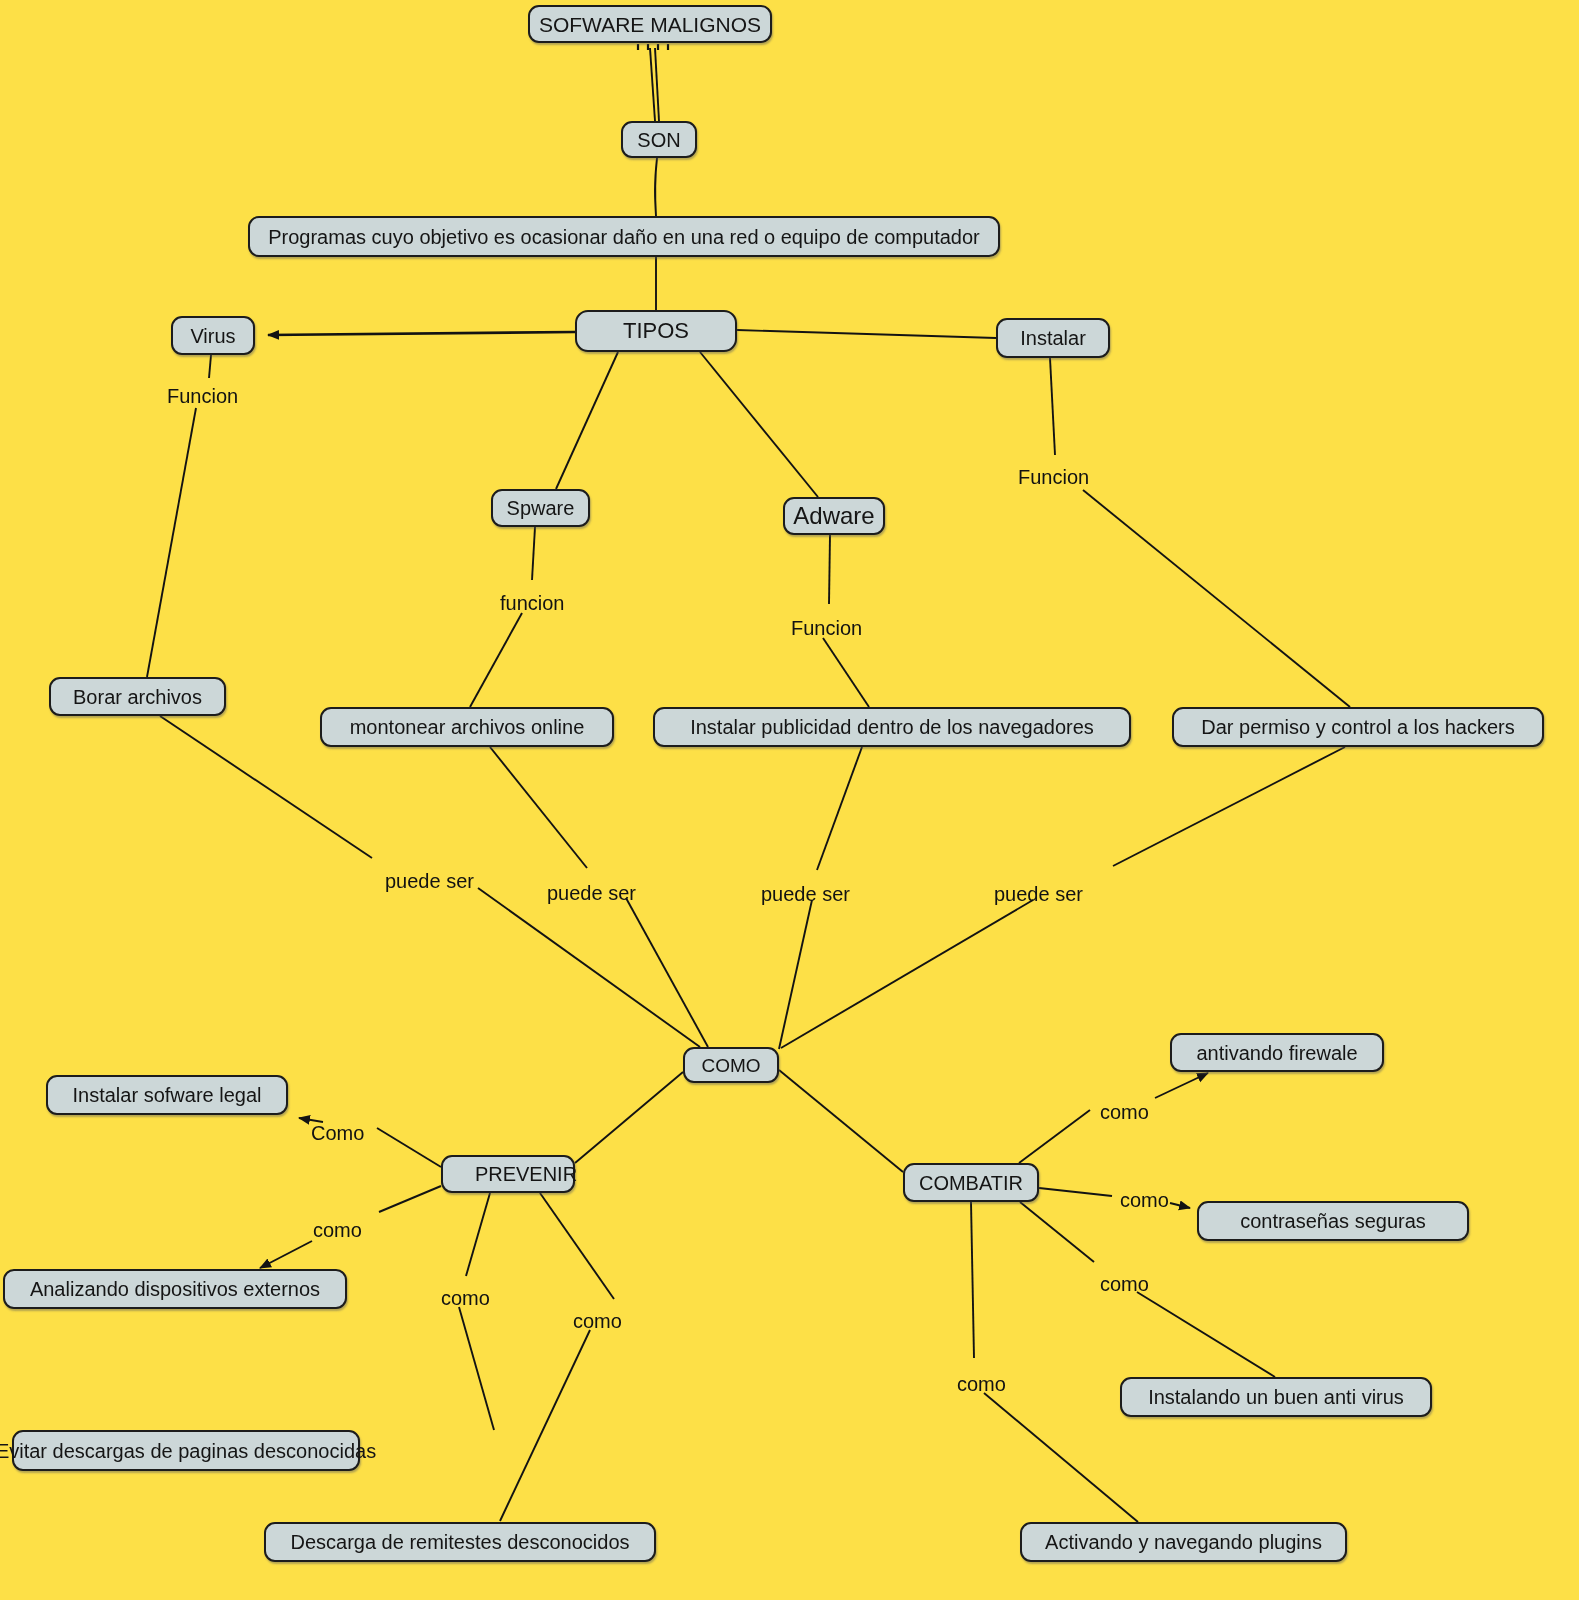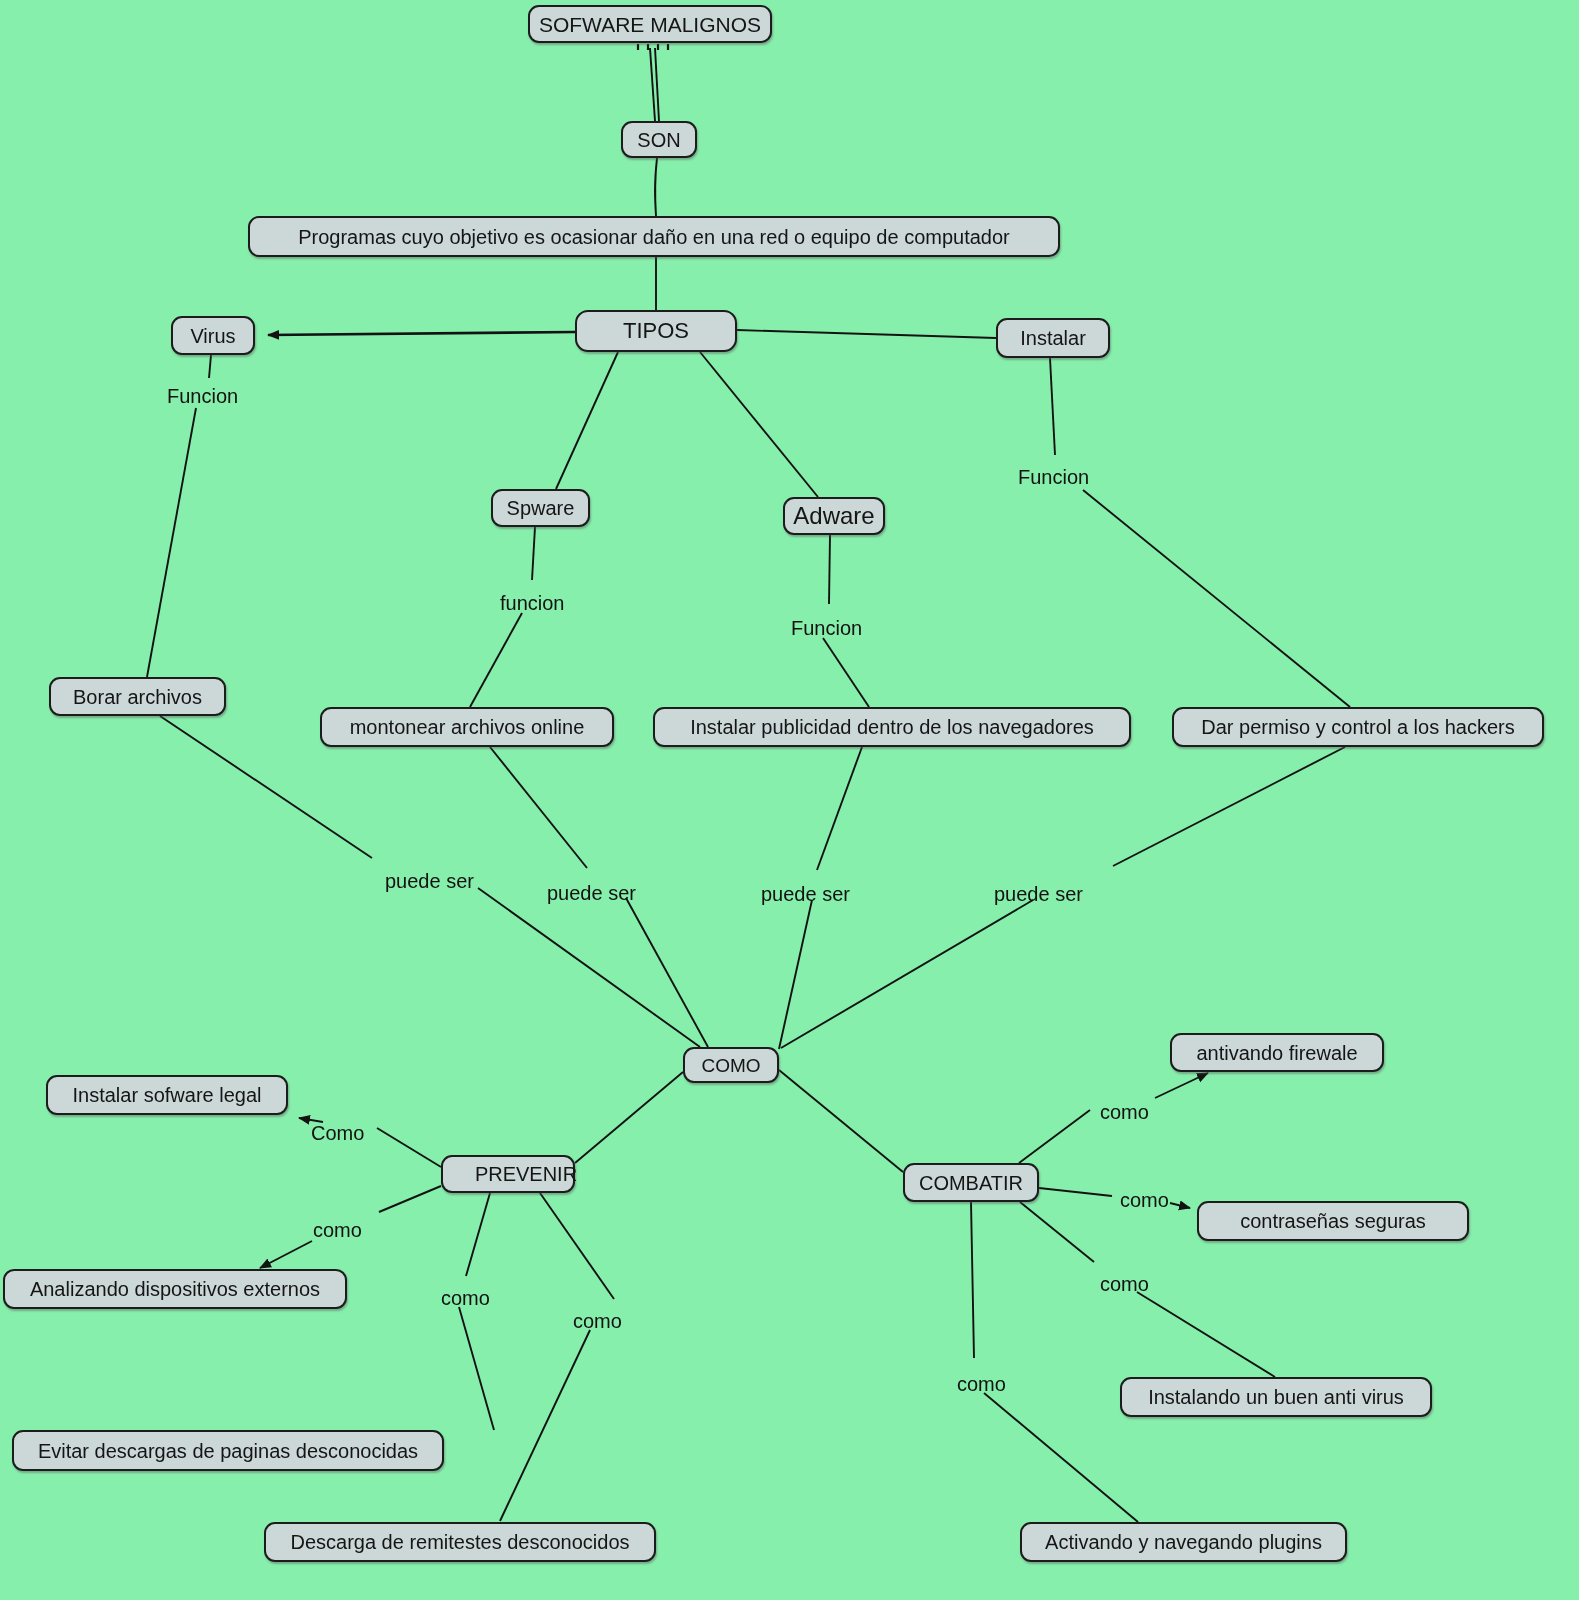--- a/index.html
+++ b/index.html
@@ -4,21 +4,21 @@
 <style>
   html,body{margin:0;padding:0;}
   body{
     background:#eeeceb;
     font-family:"Liberation Sans","DejaVu Sans",sans-serif;
   }
   #map{
     position:relative;
     width:1579px;
     height:1600px;
-    background:#86efac;
+    background:#fde047;
     overflow:hidden;
   }
   #edges{
     position:absolute;
     left:0; top:0;
     width:1579px;
     height:1600px;
     pointer-events:none;
   }
   .node{
@@ -138,21 +138,21 @@
     </g>
   </svg>
 
   <div id="node-layer">
       <div class="node" style="left: 528px; top: 5px; width: 244px; height: 38px; font-size: 21px;">
         <span>SOFWARE MALIGNOS</span>
       </div>
       <div class="node" style="left: 621px; top: 121px; width: 76px; height: 37px; font-size: 20px;">
         <span>SON</span>
       </div>
-      <div class="node" style="left: 248px; top: 216px; width: 812px; height: 41px; font-size: 20px;">
+      <div class="node" style="left: 248px; top: 216px; width: 752px; height: 41px; font-size: 20px;">
         <span>Programas cuyo objetivo es ocasionar daño en una red o equipo de computador</span>
       </div>
       <div class="node" style="left: 575px; top: 310px; width: 162px; height: 42px; font-size: 22px; border-radius: 13px;">
         <span>TIPOS</span>
       </div>
       <div class="node" style="left: 171px; top: 316px; width: 84px; height: 39px; font-size: 20px;">
         <span>Virus</span>
       </div>
       <div class="node" style="left: 996px; top: 318px; width: 114px; height: 40px; font-size: 20px;">
         <span>Instalar</span>
@@ -183,21 +183,21 @@
       </div>
       <div class="node" style="left: 903px; top: 1163px; width: 136px; height: 39px; font-size: 20px;">
         <span>COMBATIR</span>
       </div>
       <div class="node" style="left: 46px; top: 1075px; width: 242px; height: 40px; font-size: 20px;">
         <span>Instalar sofware legal</span>
       </div>
       <div class="node" style="left: 3px; top: 1269px; width: 344px; height: 40px; font-size: 20px;">
         <span>Analizando dispositivos externos</span>
       </div>
-      <div class="node" style="left: 12px; top: 1430px; width: 432px; height: 41px; font-size: 20px;">
+      <div class="node" style="left: 12px; top: 1430px; width: 348px; height: 41px; font-size: 20px;">
         <span>Evitar descargas de paginas desconocidas</span>
       </div>
       <div class="node" style="left: 264px; top: 1522px; width: 392px; height: 40px; font-size: 20px;">
         <span>Descarga de remitestes desconocidos</span>
       </div>
       <div class="node" style="left: 1170px; top: 1033px; width: 214px; height: 39px; font-size: 20px;">
         <span>antivando firewale</span>
       </div>
       <div class="node" style="left: 1197px; top: 1201px; width: 272px; height: 40px; font-size: 20px;">
         <span>contraseñas seguras</span>

